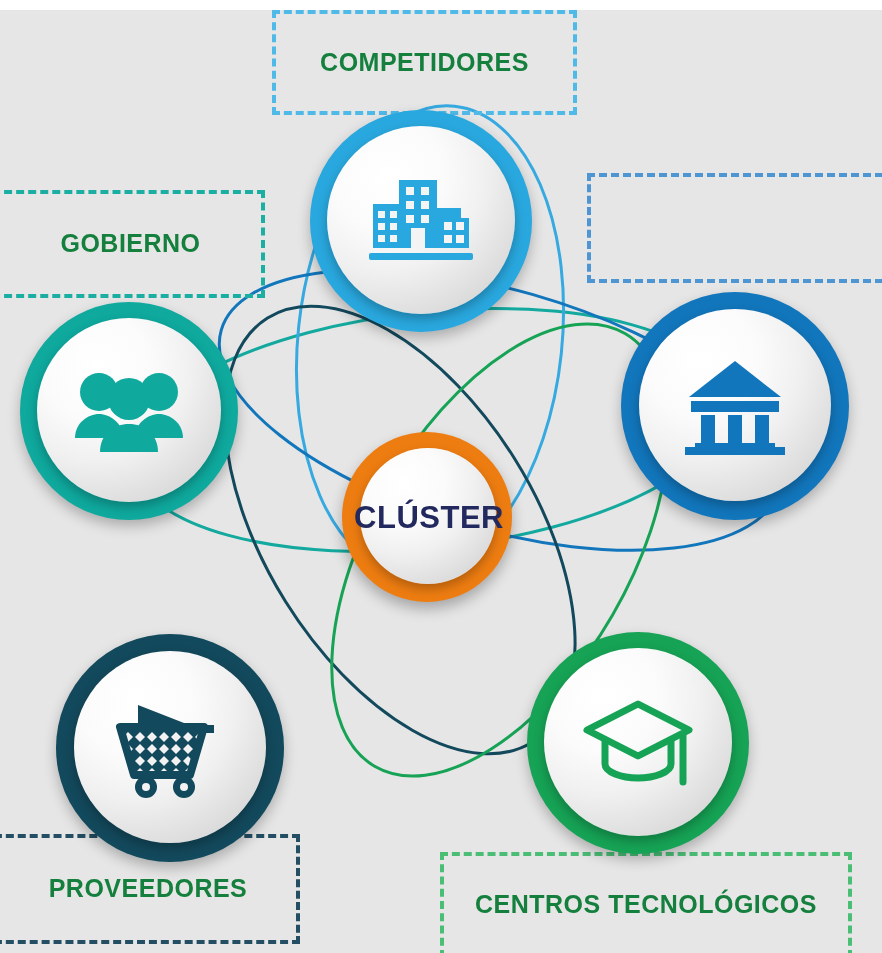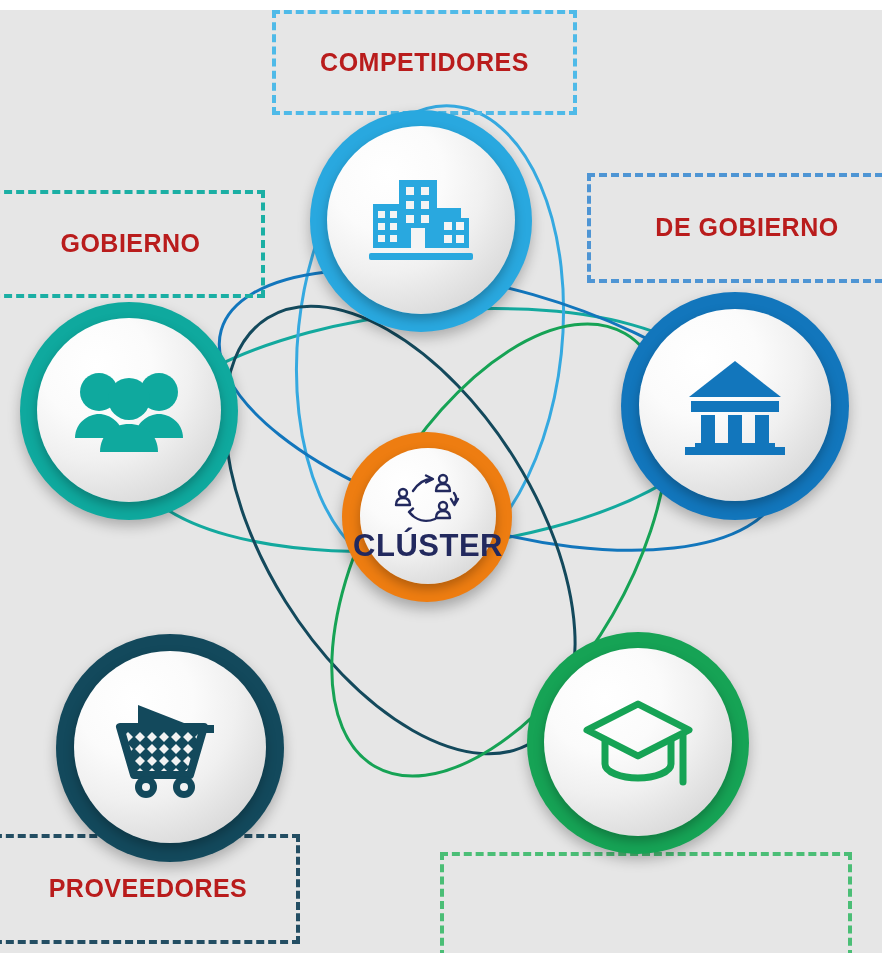--- a/index.html
+++ b/index.html
@@ -34,21 +34,21 @@
 
   
   .label-box {
     position: absolute;
     box-sizing: border-box;
     border-style: dashed;
     border-width: 4px;
     display: flex;
     align-items: center;
     justify-content: center;
-    color: #b91c1c;
+    color: #15803d;
     font-weight: bold;
     letter-spacing: 0.5px;
     line-height: 1.18;
   }
   .label-box .ltext { display: block; }
 
   
   .node {
     position: absolute;
     border-radius: 50%;
@@ -72,21 +72,21 @@
     align-items: center;
     justify-content: center;
   }
   .node .glyph {
     position: relative;
     display: block;
   }
 
   
   #node-cluster .inner {
-    flex-direction: column;
+    flex-direction: row;
     gap: 2px;
   }
   #cluster-word {
     font-size: 31px;
     font-weight: bold;
     color: #22295e;
     letter-spacing: 0.5px;
     line-height: 1;
     margin-top: 2px;
   }
@@ -113,27 +113,27 @@
     <div class="label-box" id="box-competidores" style="left:272px; top:0px; width:305px; height:105px;
                 border-color:#4FBAE8; font-size:25px;">
       <div>
         <span class="ltext">COMPETIDORES</span>
       </div>
     </div>
 
     <div class="label-box" id="box-instituciones" style="left:587px; top:163px; width:320px; height:110px;
                 border-color:#4E95D4; font-size:25px;">
       <div>
-        <span class="ltext">DE GOBIERNO</span>
       </div>
     </div>
 
     <div class="label-box" id="box-centros" style="left:440px; top:842px; width:412px; height:106px;
                 border-color:#4BBE76; font-size:25px;">
       <div>
+        <span class="ltext">CENTROS TECNOLÓGICOS</span>
       </div>
     </div>
 
     <div class="label-box" id="box-proveedores" style="left:-18px; top:824px; width:318px; height:110px;
                 border-color:#234E63; font-size:25px;">
       <div style="padding-left:14px;">
         <span class="ltext">PROVEEDORES</span>
       </div>
     </div>
 

